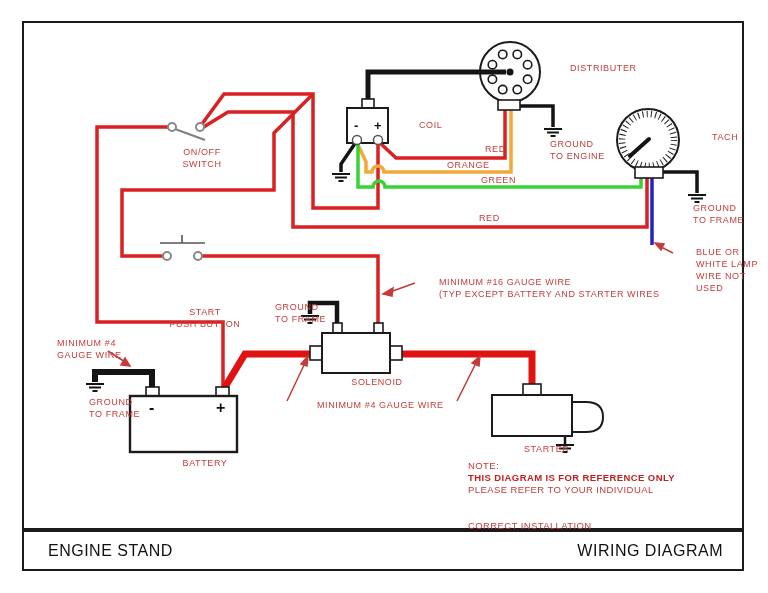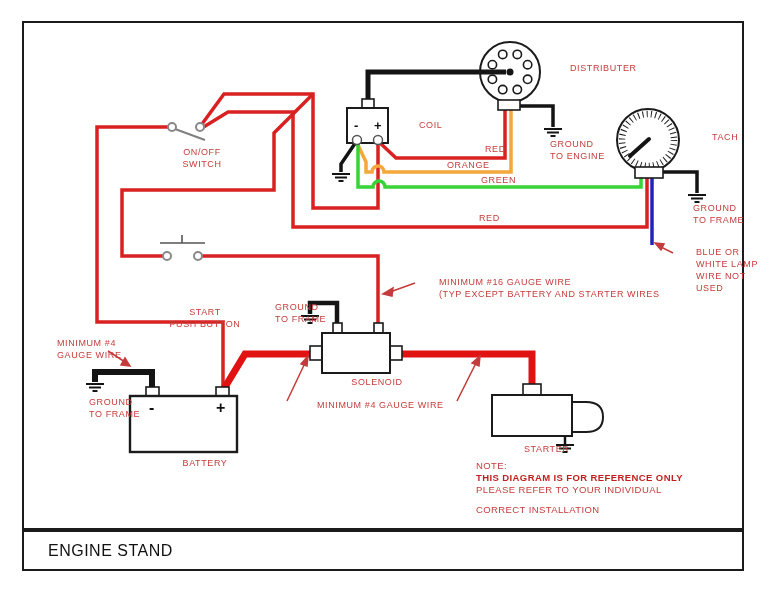--- a/index.html
+++ b/index.html
@@ -2,21 +2,21 @@
 <html><head>
 <meta charset="utf-8">
 <style>
   html,body{margin:0;padding:0;background:#fff;}
   #stage{position:relative;width:768px;height:593px;background:#ffffff;overflow:hidden;
          font-family:"Liberation Sans",sans-serif;}
   #wires{position:absolute;left:0;top:0;}
   .box{position:absolute;border:2px solid #1b1b1b;box-sizing:border-box;background:transparent;}
   .lbl{position:absolute;color:#c53b3b;font-size:9px;letter-spacing:0.6px;line-height:12px;white-space:pre;padding-left:21px;}
   .lbl.c{text-align:center;}
-  .note-line{position:absolute;color:#c53b3b;font-size:9.5px;letter-spacing:0.4px;white-space:pre;margin-left:8px;}
+  .note-line{position:absolute;color:#c53b3b;font-size:9.5px;letter-spacing:0.4px;white-space:pre;}
   .note-bold{font-weight:bold;color:#c22020;}
   .term-sign{position:absolute;color:#111;font-weight:bold;}
   .title-text{position:absolute;top:542px;color:#111;font-size:16px;font-weight:normal;letter-spacing:0.5px;}
 </style>
 </head>
 <body>
 
 <div id="stage">
 
   <div class="box" style="left:22px;top:21px;width:722px;height:509px;"></div>
@@ -154,17 +154,18 @@
   <div class="lbl" style="left:503px;top:443px;">STARTER</div>
 
   <div class="term-sign" style="left:149px;top:399px;font-size:16px;">-</div>
   <div class="term-sign" style="left:216px;top:399px;font-size:16px;">+</div>
   <div class="term-sign" style="left:354px;top:118px;font-size:13px;">-</div>
   <div class="term-sign" style="left:374px;top:118px;font-size:13px;">+</div>
 
   <div class="note-line" style="left:468px;top:460px;">NOTE:</div>
   <div class="note-line" style="left:468px;top:484px;">PLEASE REFER TO YOUR INDIVIDUAL</div>
   <div class="note-line note-bold" style="left:468px;top:472px;">THIS DIAGRAM IS FOR REFERENCE ONLY</div>
-  <div class="note-line" style="left:468px;top:504px;">CORRECT INSTALLATION</div>
+  <div class="note-line" style="left:468px;top:520px;">CORRECT INSTALLATION</div>
 
   <div class="title-text" style="left:48px;">ENGINE STAND</div>
+  <div class="title-text" style="right:45px;">WIRING DIAGRAM</div>
 
 </div>
 
 </body></html>

